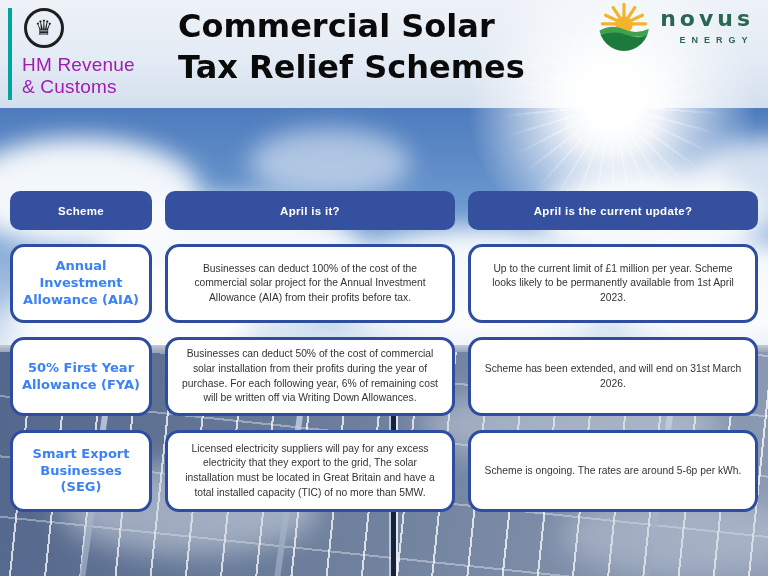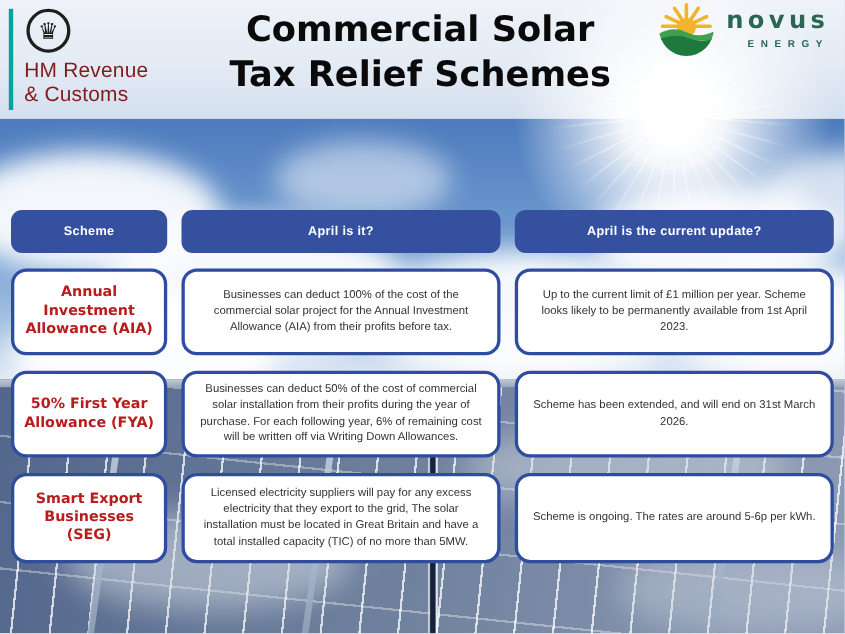--- a/index.html
+++ b/index.html
@@ -32,39 +32,39 @@
     -webkit-mask:radial-gradient(circle,#000 0 18%,transparent 60%);
     mask:radial-gradient(circle,#000 0 18%,transparent 60%);}
 
   
   .hmrc{position:absolute;left:8px;top:8px;z-index:4;display:flex;}
   .hmrc-bar{width:4px;height:92px;margin-right:10px;background:#00A5A0;}
   .hmrc-body{display:flex;flex-direction:column;}
   .crown-circle{width:40px;height:40px;border:3px solid #1f1f1f;border-radius:50%;
     display:flex;align-items:center;justify-content:center;margin:0 0 6px 2px;box-sizing:border-box;}
   .crown-glyph{font-family:"DejaVu Sans",sans-serif;font-size:21px;line-height:1;color:#1f1f1f;}
-  .hmrc-text{font-size:19px;line-height:1.18;color:#7f1d1d;letter-spacing:.2px;}
-  .title{position:absolute;left:178px;top:6px;width:408px;z-index:4;text-align:center;
+  .hmrc-text{font-size:19px;line-height:1.18;color:#a21caf;letter-spacing:.2px;}
+  .title{position:absolute;left:178px;top:6px;width:408px;z-index:4;
     font-family:"DejaVu Sans",sans-serif;font-weight:800;font-size:32px;line-height:1.28;color:#0a0a0a;}
   .novus{position:absolute;right:14px;top:0;z-index:4;display:flex;align-items:center;}
   .novus-icon{width:52px;height:52px;margin-right:10px;}
   .novus-word{display:flex;flex-direction:column;align-items:center;}
   .novus-name{font-family:"DejaVu Sans",sans-serif;font-weight:700;font-size:22px;letter-spacing:4px;
     color:#2A6653;text-transform:lowercase;line-height:1;}
   .novus-sub{font-size:9px;letter-spacing:6px;color:#2A6653;margin-top:5px;font-weight:600;padding-left:19px;}
 
   
   .table{position:absolute;left:10px;top:191px;width:748px;z-index:4;display:grid;
     grid-template-columns:142px 290px 290px;grid-template-rows:39px 79px 79px 82px;
     column-gap:13px;row-gap:14px;}
   .pill{background:#35509E;border-radius:10px;display:flex;align-items:center;justify-content:center;
     color:#ffffff;font-weight:700;font-size:11.5px;letter-spacing:.3px;}
   .card{background:#ffffff;border:3px solid #2E4DA0;border-radius:14px;box-sizing:border-box;
     display:flex;align-items:center;justify-content:center;text-align:center;padding:6px 12px;}
-  .card.scheme{font-family:"DejaVu Sans",sans-serif;font-weight:700;font-size:13px;line-height:1.3;color:#b91c1c;padding:6px 8px;}
+  .card.scheme{font-family:"DejaVu Sans",sans-serif;font-weight:700;font-size:13px;line-height:1.3;color:#3b82f6;padding:6px 8px;}
   .card.body{font-size:10.3px;line-height:1.42;color:#333333;}
 </style>
 </head>
 <body>
 
 <div class="canvas">
 
   <div class="header-band"></div>
 
   <div class="sky">

